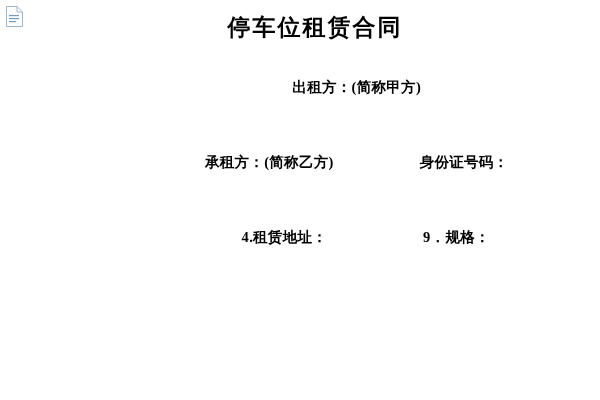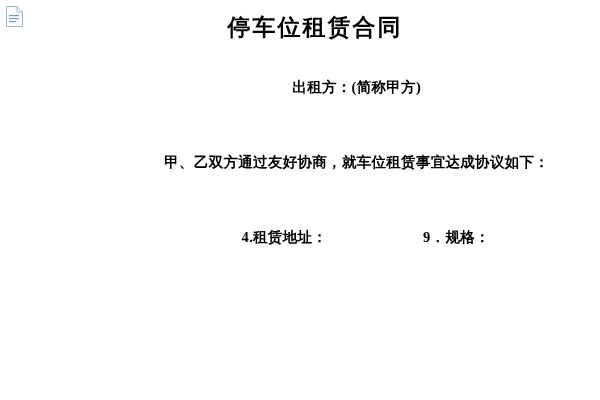--- a/index.html
+++ b/index.html
@@ -104,24 +104,24 @@
   <div class="sheet">
 
     <h1 class="title">停车位租赁合同</h1>
 
     <div class="body-block">
 
       <p class="line indent1">
         <span>出租方：(简称甲方)</span>
       </p>
 
+      <p class="line indent1">
+        <span>承租方：(简称乙方)</span><span class="tab-gap"></span><span>身份证号码：</span>
+      </p>
 
-      <p class="line indent1">
-        <span>甲、乙双方通过友好协商，就车位租赁事宜达成协议如下：</span>
-      </p>
 
 
       <p class="line indent2">
         <span>4.租赁地址：</span><span class="tab-gap-sm"></span><span>9．规格：</span>
       </p>
 
     </div>
   </div>
 </div>
 

